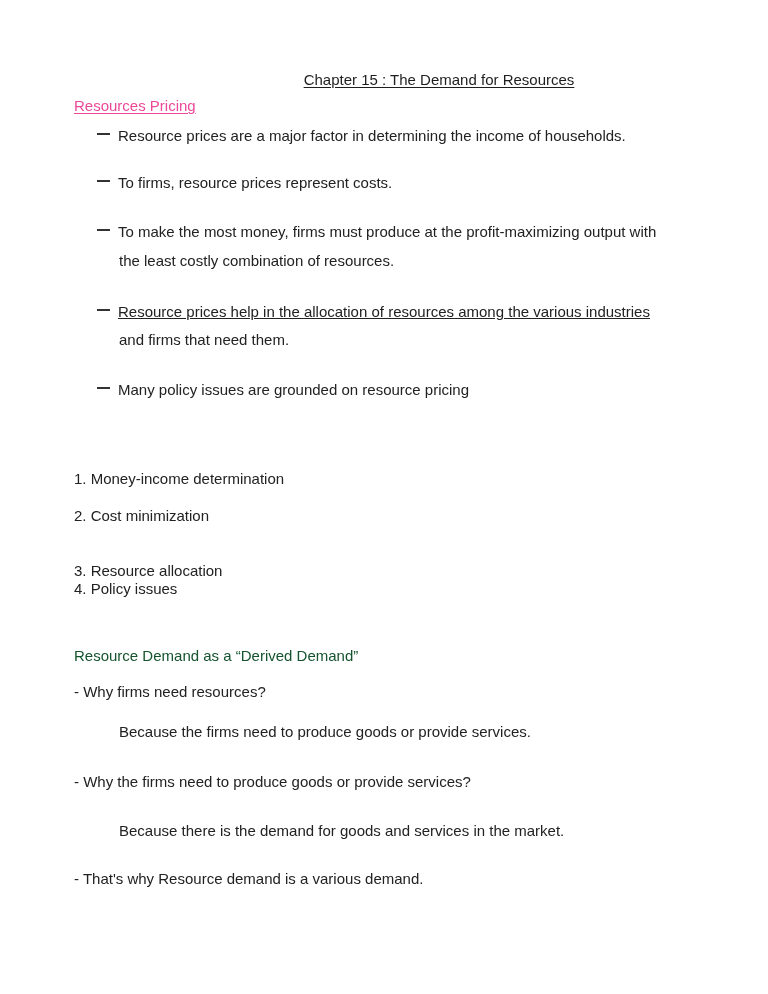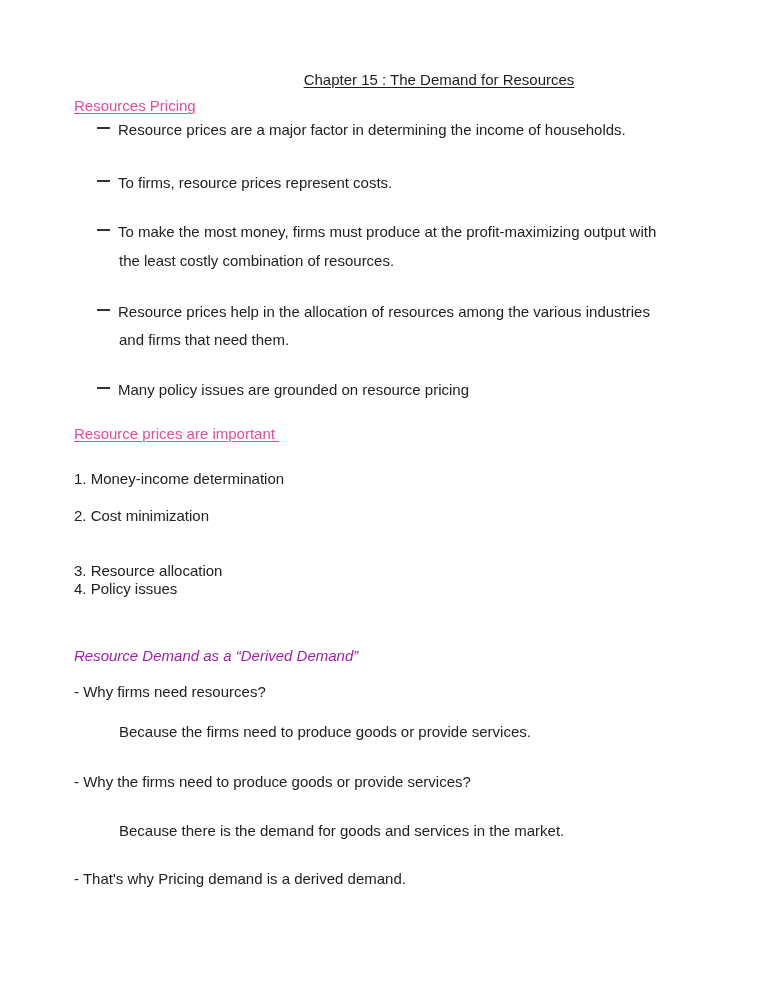--- a/index.html
+++ b/index.html
@@ -54,69 +54,67 @@
       background: #333333;
       vertical-align: middle;
       margin-right: 8px;
       position: relative;
       top: -3px;
     }
     .cont { left: 119px; }
     .num { left: 74px; }
     .italic-heading {
       left: 74px;
-      font-style: italic;
-      color: #a21caf;
+      color: #14532d;
     }
     .q { left: 74px; }
     .ans { left: 119px; text-align: center; }
   </style>
 </head>
 <body>
 
 <div class="page">
 
   <div class="abs title">
     <span>Chapter 15 : The Demand for Resources</span>
   </div>
 
   <div class="abs heading" style="top:97px;">Resources Pricing</div>
 
-  <div class="abs bullet" style="top:121px;">
+  <div class="abs bullet" style="top:127px;">
     <span class="dash"></span><span>Resource prices are a major factor in determining the income of households.</span>
   </div>
 
   <div class="abs bullet" style="top:174px;">
     <span class="dash"></span><span>To firms, resource prices represent costs.</span>
   </div>
 
   <div class="abs cont" style="top:252px;">the least costly combination of resources.</div>
   <div class="abs bullet" style="top:223px;">
     <span class="dash"></span><span>To make the most money, firms must produce at the profit-maximizing output with</span>
   </div>
 
-  <div class="abs bullet" style="top:303px;">
+  <div class="abs bullet" style="top:303px;text-decoration:underline;">
     <span class="dash"></span><span>Resource prices help in the allocation of resources among the various industries</span>
   </div>
   <div class="abs cont" style="top:331px;">and firms that need them.</div>
 
   <div class="abs bullet" style="top:381px;text-align:right;">
     <span class="dash"></span><span>Many policy issues are grounded on resource pricing</span>
   </div>
 
-  <div class="abs heading" style="top:425px;"><span style="white-space:pre;">Resource prices are important </span></div>
 
   <div class="abs num" style="top:470px;">1. Money-income determination</div>
   <div class="abs num" style="top:507px;">2. Cost minimization</div>
   <div class="abs num" style="top:562px;">3. Resource allocation</div>
   <div class="abs num" style="top:580px;">4. Policy issues</div>
 
   <div class="abs italic-heading" style="top:647px;">Resource Demand as a “Derived Demand”</div>
 
   <div class="abs q" style="top:683px;">- Why firms need resources?</div>
   <div class="abs ans" style="top:723px;">Because the firms need to produce goods or provide services.</div>
 
   <div class="abs q" style="top:773px;">- Why the firms need to produce goods or provide services?</div>
   <div class="abs ans" style="top:822px;">Because there is the demand for goods and services in the market.</div>
 
-  <div class="abs q" style="top:870px;">- That's why Pricing demand is a derived demand.</div>
+  <div class="abs q" style="top:870px;">- That's why Resource demand is a various demand.</div>
 
 </div>
 
 </body></html>

